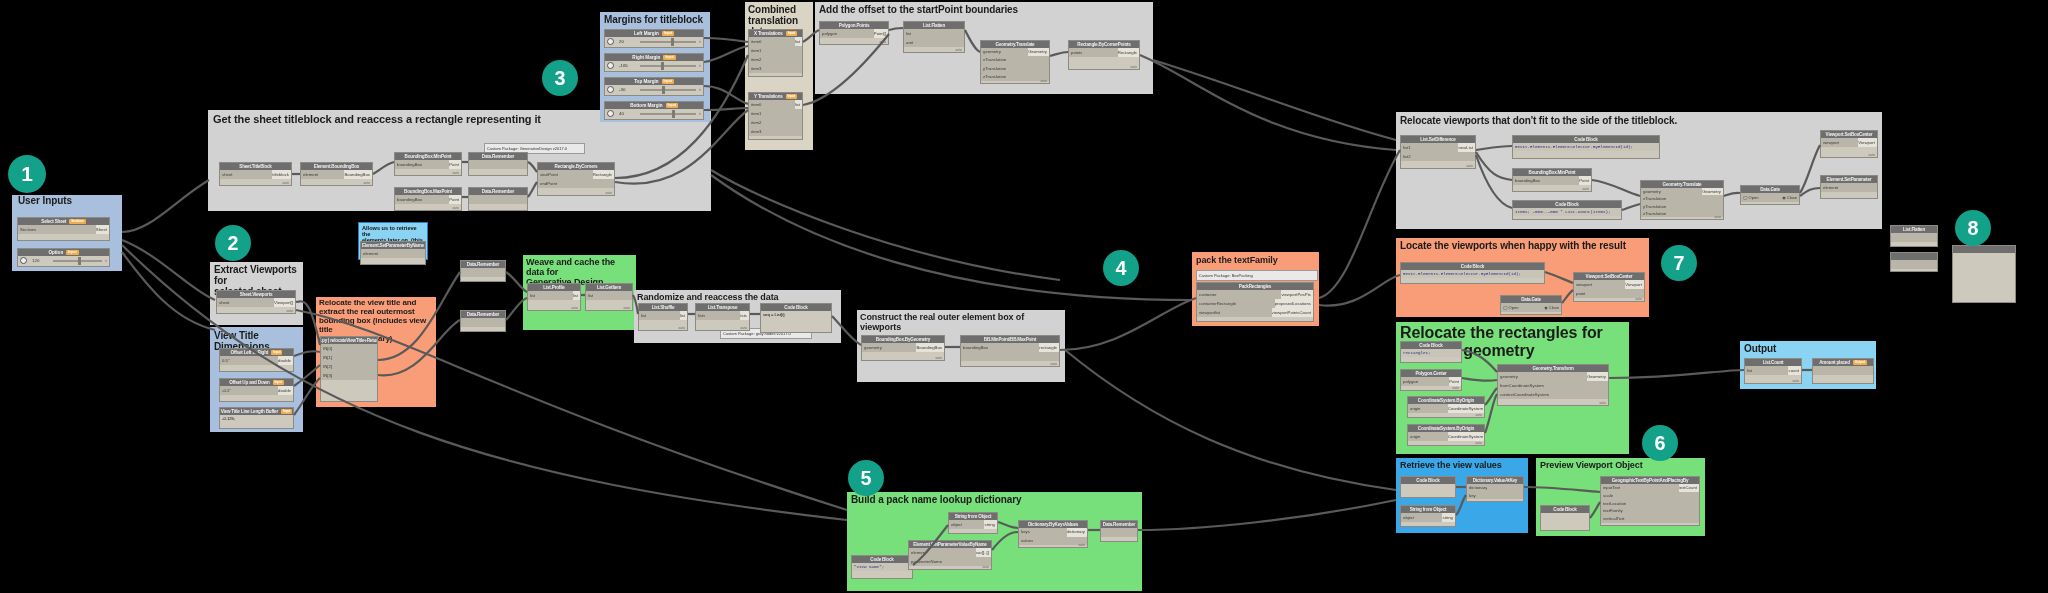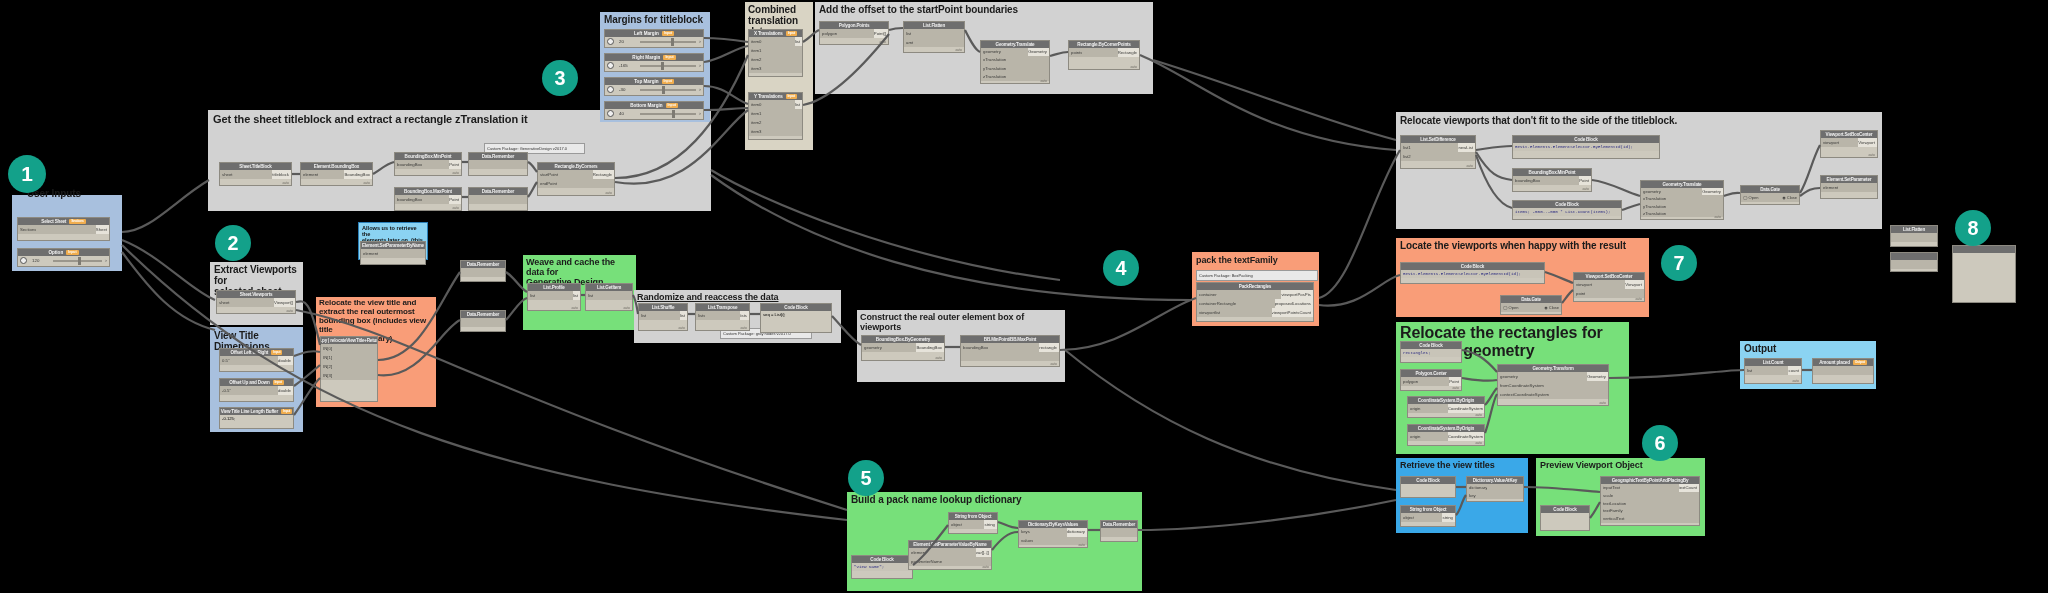--- a/index.html
+++ b/index.html
@@ -128,23 +128,23 @@
       <path d="M122,245 C300,420 500,480 847,520" fill="none" stroke="#5a5a5a" stroke-width="2.2"></path>
       <path d="M296,310 C400,330 500,400 847,510" fill="none" stroke="#5a5a5a" stroke-width="2.2"></path>
       <path d="M1065,350 C1150,420 1250,470 1396,490" fill="none" stroke="#5a5a5a" stroke-width="2.2"></path>
       <path d="M711,170 C760,200 900,260 1060,280" fill="none" stroke="#5a5a5a" stroke-width="2.2"></path>
       <path d="M711,175 C800,240 950,300 1192,300" fill="none" stroke="#5a5a5a" stroke-width="2.2"></path>
       <path d="M1153,60 C1250,90 1320,120 1396,140" fill="none" stroke="#5a5a5a" stroke-width="2.2"></path>
     </svg>
 
   <div id="groups-layer">
       <div class="group blue" style="left: 12px; top: 195px; width: 110px; height: 76px;"></div>
-      <div class="group-title" style="left: 18px; top: 188px; font-size: 10px; max-width: 104px; margin-left: 9px;">User Inputs</div>
+      <div class="group-title" style="left: 18px; top: 195px; font-size: 10px; max-width: 104px;">User Inputs</div>
       <div class="group gray" style="left: 208px; top: 110px; width: 503px; height: 101px;"></div>
-      <div class="group-title" style="left: 213px; top: 113px; font-size: 11px; max-width: 497px;">Get the sheet titleblock and extract a rectangle zTranslation it</div>
+      <div class="group-title" style="left: 213px; top: 113px; font-size: 11px; max-width: 497px;">Get the sheet titleblock and reaccess a rectangle representing it</div>
       <div class="group blue" style="left: 600px; top: 12px; width: 110px; height: 110px;"></div>
       <div class="group-title" style="left: 604px; top: 14px; font-size: 10px; max-width: 104px;">Margins for titleblock</div>
       <div class="group tan" style="left: 745px; top: 2px; width: 68px; height: 148px;"></div>
       <div class="group-title" style="left: 748px; top: 4px; font-size: 10px; max-width: 62px;">Combined
 translation data</div>
       <div class="group gray" style="left: 815px; top: 2px; width: 338px; height: 92px;"></div>
       <div class="group-title" style="left: 819px; top: 4px; font-size: 10px; max-width: 332px;">Add the offset to the startPoint boundaries</div>
       <div class="group gray" style="left: 210px; top: 262px; width: 93px; height: 63px;"></div>
       <div class="group-title" style="left: 214px; top: 264px; font-size: 10px; max-width: 87px;">Extract Viewports for
 selected sheet</div>
@@ -152,33 +152,33 @@
       <div class="group-title" style="left: 214px; top: 330px; font-size: 10px; max-width: 87px;">View Title Dimensions</div>
       <div class="group orange" style="left: 316px; top: 297px; width: 120px; height: 110px;"></div>
       <div class="group-title" style="left: 319px; top: 299px; font-size: 8px; max-width: 114px;">Relocate the view title and
 extract the real outermost
 bounding box (includes view title
 and view boundary)</div>
       <div class="group green" style="left: 523px; top: 255px; width: 113px; height: 75px;"></div>
       <div class="group-title" style="left: 526px; top: 257px; font-size: 9px; max-width: 107px;">Weave and cache the data for
 Generative Design</div>
       <div class="group gray" style="left: 634px; top: 290px; width: 207px; height: 53px;"></div>
-      <div class="group-title" style="left: 637px; top: 292px; font-size: 9px; max-width: 201px; text-decoration: underline;">Randomize and reaccess the data</div>
+      <div class="group-title" style="left: 637px; top: 292px; font-size: 9px; max-width: 201px;">Randomize and reaccess the data</div>
       <div class="group gray" style="left: 857px; top: 310px; width: 208px; height: 72px;"></div>
       <div class="group-title" style="left: 860px; top: 312px; font-size: 9px; max-width: 202px;">Construct the real outer element box of viewports</div>
       <div class="group orange" style="left: 1192px; top: 252px; width: 127px; height: 74px;"></div>
       <div class="group-title" style="left: 1196px; top: 255px; font-size: 9px; max-width: 121px;">pack the textFamily</div>
       <div class="group gray" style="left: 1396px; top: 112px; width: 486px; height: 117px;"></div>
       <div class="group-title" style="left: 1400px; top: 115px; font-size: 10px; max-width: 480px;">Relocate viewports that don't fit to the side of the titleblock.</div>
       <div class="group orange" style="left: 1396px; top: 238px; width: 253px; height: 79px;"></div>
       <div class="group-title" style="left: 1400px; top: 240px; font-size: 10px; max-width: 247px;">Locate the viewports when happy with the result</div>
       <div class="group green" style="left: 1396px; top: 322px; width: 233px; height: 132px;"></div>
       <div class="group-title" style="left: 1400px; top: 324px; font-size: 16px; max-width: 227px;">Relocate the rectangles for preview geometry</div>
       <div class="group lightblue" style="left: 1396px; top: 458px; width: 132px; height: 75px;"></div>
-      <div class="group-title" style="left: 1400px; top: 460px; font-size: 9px; max-width: 126px;">Retrieve the view titles</div>
+      <div class="group-title" style="left: 1400px; top: 460px; font-size: 9px; max-width: 126px;">Retrieve the view values</div>
       <div class="group green" style="left: 1536px; top: 458px; width: 169px; height: 78px;"></div>
       <div class="group-title" style="left: 1540px; top: 460px; font-size: 9px; max-width: 163px;">Preview Viewport Object</div>
       <div class="group green" style="left: 847px; top: 492px; width: 295px; height: 99px;"></div>
       <div class="group-title" style="left: 851px; top: 494px; font-size: 10px; max-width: 289px;">Build a pack name lookup dictionary</div>
       <div class="group cyanbox" style="left: 1740px; top: 341px; width: 136px; height: 48px;"></div>
       <div class="group-title" style="left: 1744px; top: 343px; font-size: 10px; max-width: 130px;">Output</div>
     </div>
   <div id="notes-layer">
       <div class="note blue" style="left: 358px; top: 222px; width: 70px; height: 38px; font-size: 5.6px; padding: 2px 3px;">Allows us to retrieve the
 elements later on. (this

